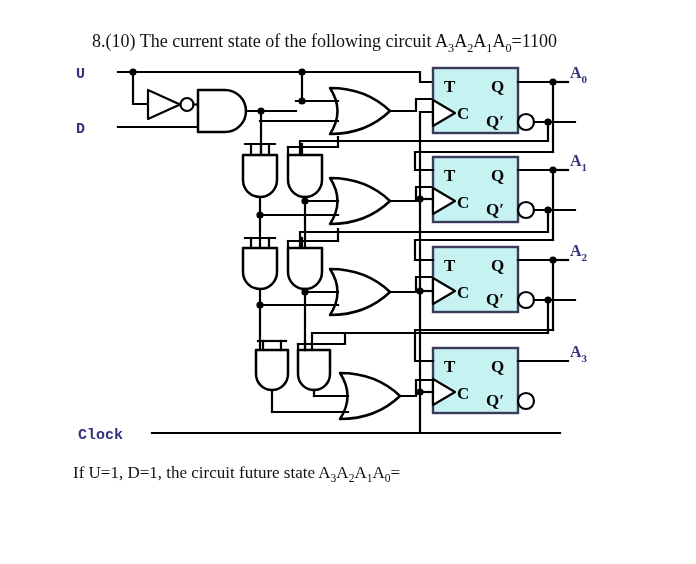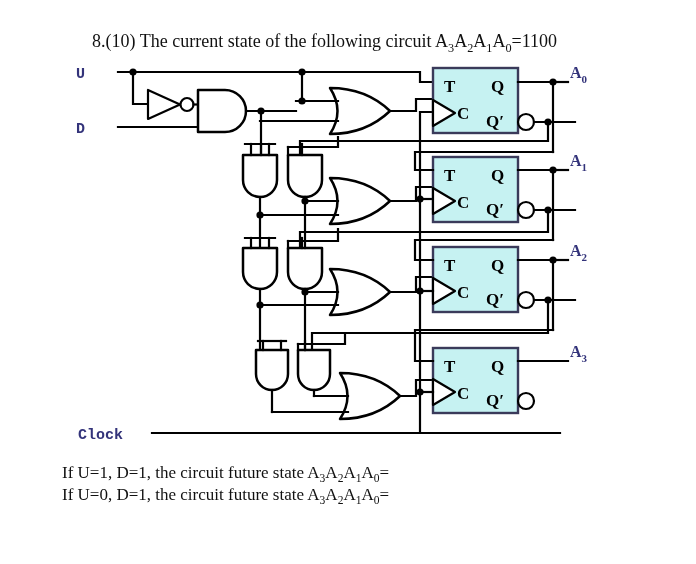--- a/index.html
+++ b/index.html
@@ -11,21 +11,21 @@
   #question-title{
     position:absolute; left:60px; top:30px; width:620px;
     font-family:"Liberation Serif", serif;
     font-size:18px; line-height:22px; color:#111; white-space:nowrap;margin-left:32px;
   }
   #answer-lines{
     position:absolute; left:62px; top:462px; width:620px;
     font-family:"Liberation Serif", serif;
     font-size:17px; line-height:21.5px; color:#111;
   }
-  .ans-line{white-space:nowrap;}
+  .ans-line{white-space:nowrap;margin-left:11px;}
   sub{font-size:0.68em; line-height:0;}
   #circuit-svg{position:absolute; left:0; top:0;}
   .io-label{
     font-family:"Liberation Mono", monospace;
     font-weight:bold; font-size:15px; fill:#33337a;
   }
   .out-label{
     font-family:"Liberation Serif", serif;
     font-weight:bold; font-size:16px; fill:#33337a;
   }
@@ -256,16 +256,13 @@
   <text class="out-label" x="570" y="357">
     <tspan>A</tspan><tspan class="out-sub" dy="5">3</tspan>
   </text>
 
 </svg>
 
 <div id="answer-lines">
   <div class="ans-line">
     <span>If U=1, D=1, the circuit future state A</span><sub>3</sub><span>A</span><sub>2</sub><span>A</span><sub>1</sub><span>A</span><sub>0</sub><span>=</span>
   </div>
-  <div class="ans-line">
-    <span>If U=0, D=1, the circuit future state A</span><sub>3</sub><span>A</span><sub>2</sub><span>A</span><sub>1</sub><span>A</span><sub>0</sub><span>=</span>
-  </div>
 </div>
 
 </body></html>

